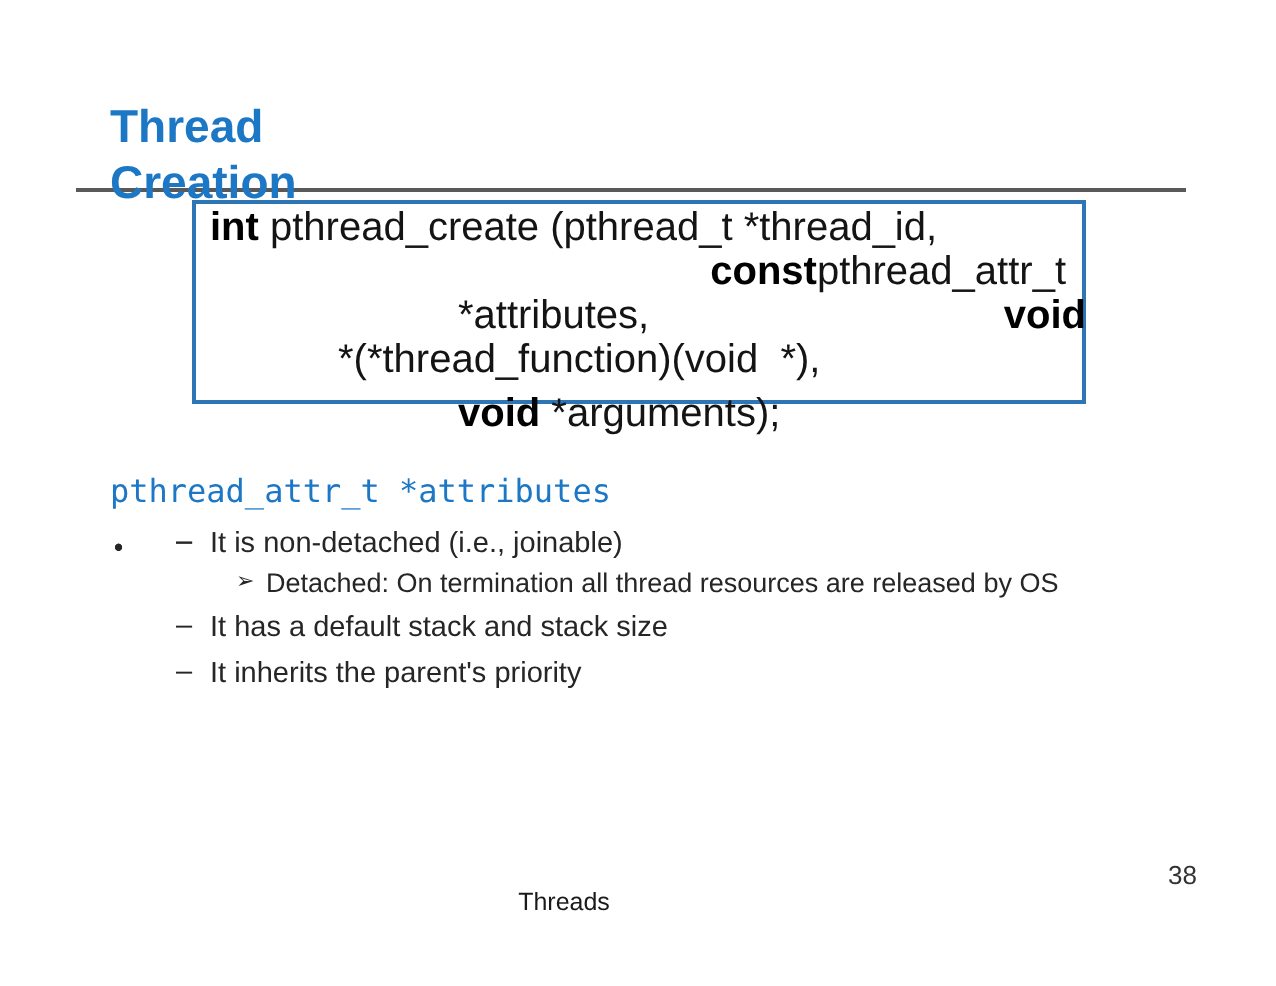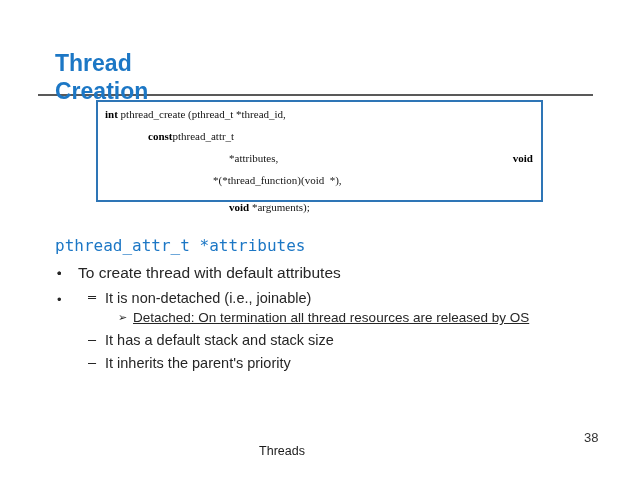--- a/index.html
+++ b/index.html
@@ -14,45 +14,45 @@
   .rule{
     position:absolute;left:38px;top:94px;width:555px;height:2px;
     background:#595959;z-index:1;
   }
   .codebox{
     position:absolute;left:96px;top:100px;width:443px;height:98px;
     border:2px solid #2e75b6;z-index:1;background:transparent;
   }
   .code{
     position:absolute;left:96px;top:103px;width:447px;z-index:2;
-    font-family:Liberation Serif, serif;
-    font-size:11px;line-height:22px;color:#141414;
+    font-family:Liberation Sans, sans-serif;
+    font-size:20px;line-height:22px;color:#141414;
   }
   .code .row{white-space:pre;}
   .code .r1{padding-left:9px;}
-  .code .r2{display:flex;justify-content:flex-start;padding-left:52px;padding-right:10px;}
-  .code .r3{display:flex;justify-content:space-between;padding-left:133px;padding-right:10px;}
-  .code .r4{padding-left:117px;}
+  .code .r2{display:flex;justify-content:flex-end;padding-left:52px;padding-right:10px;}
+  .code .r3{display:flex;justify-content:space-between;padding-left:133px;}
+  .code .r4{padding-left:73px;}
   .code .r5{padding-left:133px;margin-top:5px;}
   .kw{font-weight:bold;color:#000;}
   .subtitle{
     position:absolute;left:55px;top:236px;
     font-family:"DejaVu Sans Mono","Liberation Mono",monospace;
     font-size:16px;line-height:20px;color:#1c77c5;
   }
   .bullets{position:absolute;left:55px;top:256px;width:525px;}
   .item{position:relative;}
   .item .marker{position:absolute;top:0;}
   .lvl1{padding-left:23px;font-size:15.5px;line-height:19px;margin-top:7px;}
   .lvl1 .marker{left:2px;font-size:13px;top:1px;}
   .lvl2{padding-left:50px;font-size:14.5px;line-height:18px;margin-top:5px;}
   .lvl2 .marker{left:33px;top:-1px;}
   .lvl3{padding-left:78px;font-size:13.5px;line-height:15.5px;margin-top:3px;}
   .lvl3 .marker{left:63px;font-size:11px;top:0;}
-  .lvl3 .txt{display:inline-block;max-width:412px;vertical-align:top;text-decoration:underline;}
+  .lvl3 .txt{display:inline-block;max-width:412px;vertical-align:top;}
   .footer{
     position:absolute;left:0;top:444px;width:564px;text-align:center;
     font-size:12.5px;color:#1a1a1a;z-index:3;
   }
   .pagenum{
     position:absolute;left:584px;top:430px;font-size:13px;color:#333;z-index:3;
   }
 </style>
 </head>
 <body>
@@ -75,21 +75,20 @@
 </div>
 
 <div class="subtitle">pthread_attr_t *attributes</div>
 
 <div class="bullets">
   <div class="item lvl1">
     <span class="marker">•</span>
   </div>
   <div class="item lvl1">
     <span class="marker">•</span>
-    <span class="txt">To create thread with default attributes</span>
   </div>
   <div class="item lvl2">
     <span class="marker">–</span>
   </div>
   <div class="item lvl1">
     <span class="marker">•</span>
   </div>
   <div class="item lvl2">
     <span class="marker">–</span>
     <span class="txt">It is non-detached (i.e., joinable)</span>

